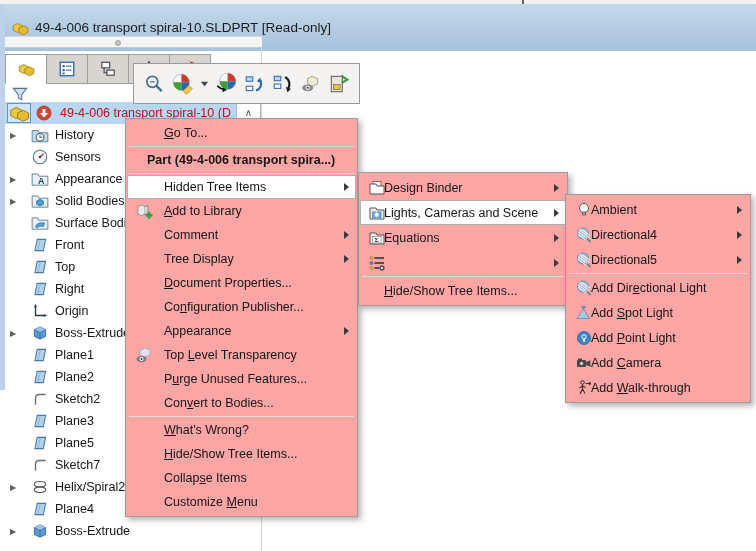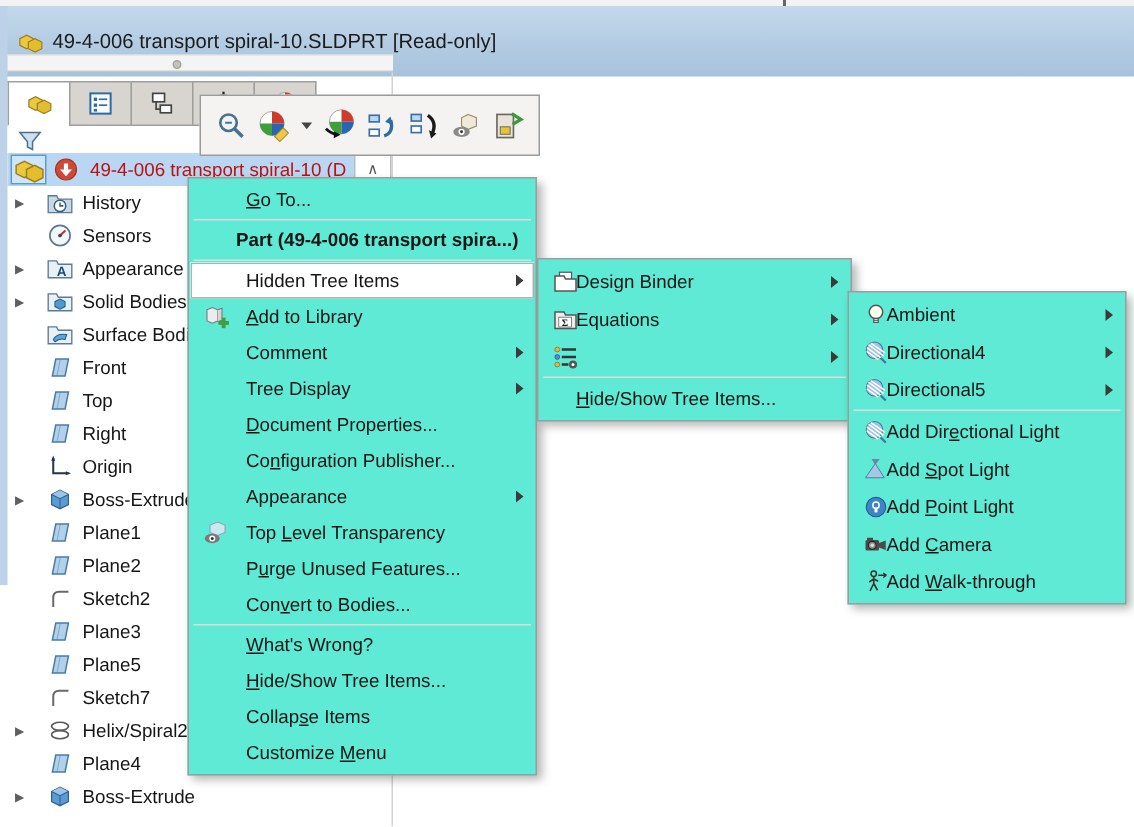--- a/index.html
+++ b/index.html
@@ -54,29 +54,29 @@
     border:1px solid #bdbdbd;box-sizing:border-box;display:flex;align-items:center;justify-content:center;
     font-size:10px;color:#555;z-index:2;}
 
   
   #context-toolbar{position:absolute;left:133px;top:63px;width:227px;height:41px;box-sizing:border-box;
     background:#f4f3f2;border:1px solid #9b9b9b;display:flex;align-items:center;
     justify-content:space-between;padding:0 9px;z-index:25;}
   .tb-btn{display:flex;align-items:center;justify-content:center;}
 
   
-  .menu{position:absolute;background:#5eead4;border:1px solid #9d9d9d;box-sizing:border-box;
+  .menu{position:absolute;background:#fca5a5;border:1px solid #9d9d9d;box-sizing:border-box;
     box-shadow:3px 3px 6px rgba(0,0,0,0.30);padding:2px 1px;}
   #context-menu{left:125px;top:118px;width:233px;z-index:30;}
   #submenu-hidden-tree{left:358px;top:172px;width:210px;z-index:31;}
   #submenu-lights{left:565px;top:194px;width:186px;z-index:32;}
   .menu-item{height:24px;display:flex;align-items:center;position:relative;
     padding-left:37px;font-size:12.5px;color:#161616;white-space:nowrap;box-sizing:border-box;}
   .submenu .menu-item{height:25px;padding-left:24px;}
-  .menu-item.header{font-weight:bold;padding-left:20px;justify-content:center;}
+  .menu-item.header{font-weight:bold;padding-left:20px;}
   .menu-item.highlight{background:#ffffff;box-shadow:inset 0 0 0 1px #b0b0b0;}
   .mi-icon{position:absolute;left:8px;top:50%;transform:translateY(-50%);width:18px;height:18px;}
   .mi-arrow{position:absolute;right:7px;top:50%;transform:translateY(-50%);
     width:0;height:0;border-left:5px solid #3a3a3a;border-top:4px solid transparent;border-bottom:4px solid transparent;}
   .menu-sep{height:1px;background:#dcdcdc;margin:1px 2px;}
 </style>
 </head>
 <body style="--selection: #b9d7f2; --error-text: #bb1111; --title-top: #c3d8eb; --title-bottom: #a6c2dc;">
 
 <div id="top-strip">
@@ -538,20 +538,32 @@
     <div class="menu-item">
       <span class="icon mi-icon">
         <svg viewBox="0 0 18 18" width="100%" height="100%">
           <rect x="5" y="2.5" width="8" height="10" fill="#fff" stroke="#555" stroke-width="0.8"></rect>
           <path d="M2,5 L8,5 L9,7 L16,7 L16,15 L2,15 Z" fill="#fff" stroke="#555" stroke-width="1"></path>
         </svg>
       </span>
       <span class="mi-label">Design Binder</span>
       <span class="mi-arrow"></span>
     </div>
+    <div class="menu-item highlight">
+      <span class="icon mi-icon">
+        <svg viewBox="0 0 18 18" width="100%" height="100%">
+          <path d="M2,4 L8,4 L9,6 L16,6 L16,15 L2,15 Z" fill="#ececec" stroke="#555" stroke-width="1"></path>
+          <rect x="4" y="7.5" width="9.5" height="6.5" fill="#5b9bd5"></rect>
+          <circle cx="8.7" cy="10.7" r="1.9" fill="#fff"></circle>
+          <path d="M8.7,7.8 L8.7,13.6 M5.8,10.7 L11.6,10.7 M6.6,8.6 L10.8,12.8 M10.8,8.6 L6.6,12.8" stroke="#fff" stroke-width="0.7"></path>
+        </svg>
+      </span>
+      <span class="mi-label">Lights, Cameras and Scene</span>
+      <span class="mi-arrow"></span>
+    </div>
     <div class="menu-item">
       <span class="icon mi-icon">
         <svg viewBox="0 0 18 18" width="100%" height="100%">
           <path d="M2,4 L8,4 L9,6 L16,6 L16,15 L2,15 Z" fill="#ececec" stroke="#555" stroke-width="1"></path>
           <rect x="4.5" y="7.5" width="8.5" height="6.5" fill="#fff" stroke="#777" stroke-width="0.6"></rect>
           <text x="8.7" y="13.1" font-size="6.5" font-weight="bold" fill="#222" text-anchor="middle" font-family="Liberation Serif,serif">Σ</text>
         </svg>
       </span>
       <span class="mi-label">Equations</span>
       <span class="mi-arrow"></span>

